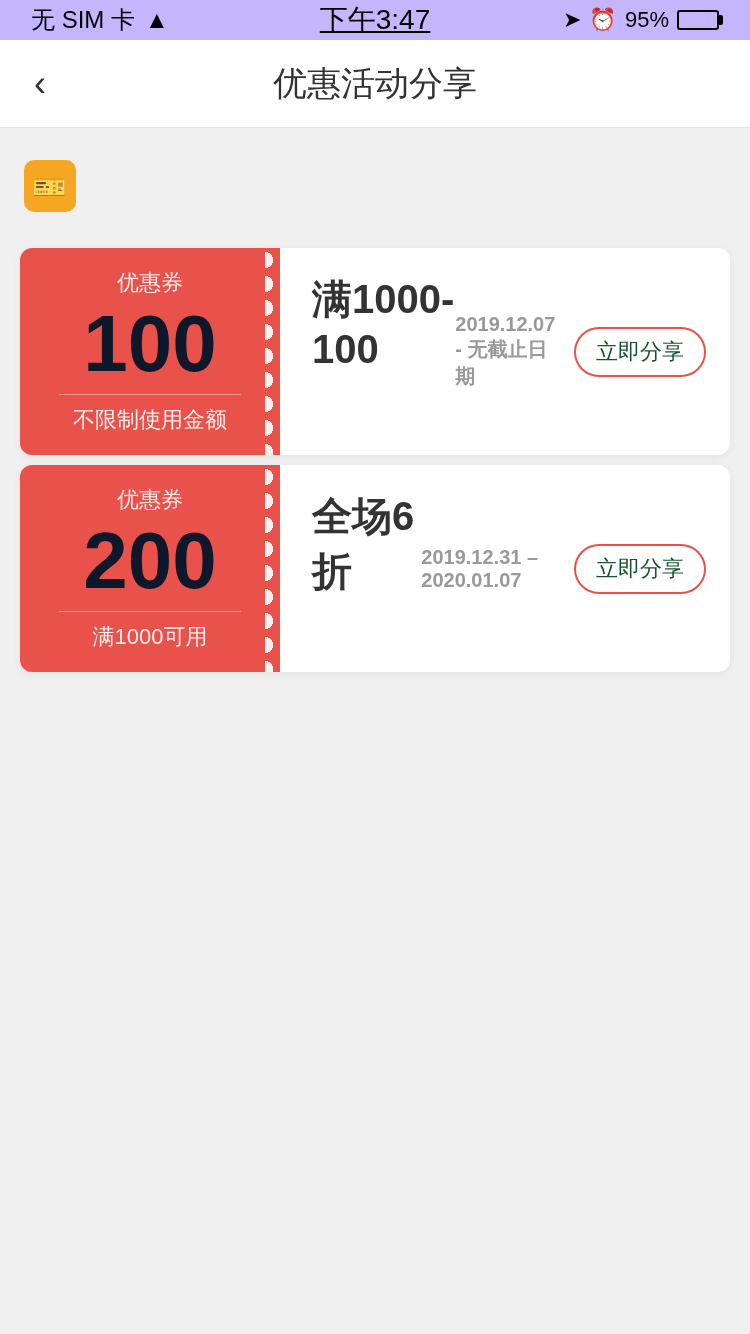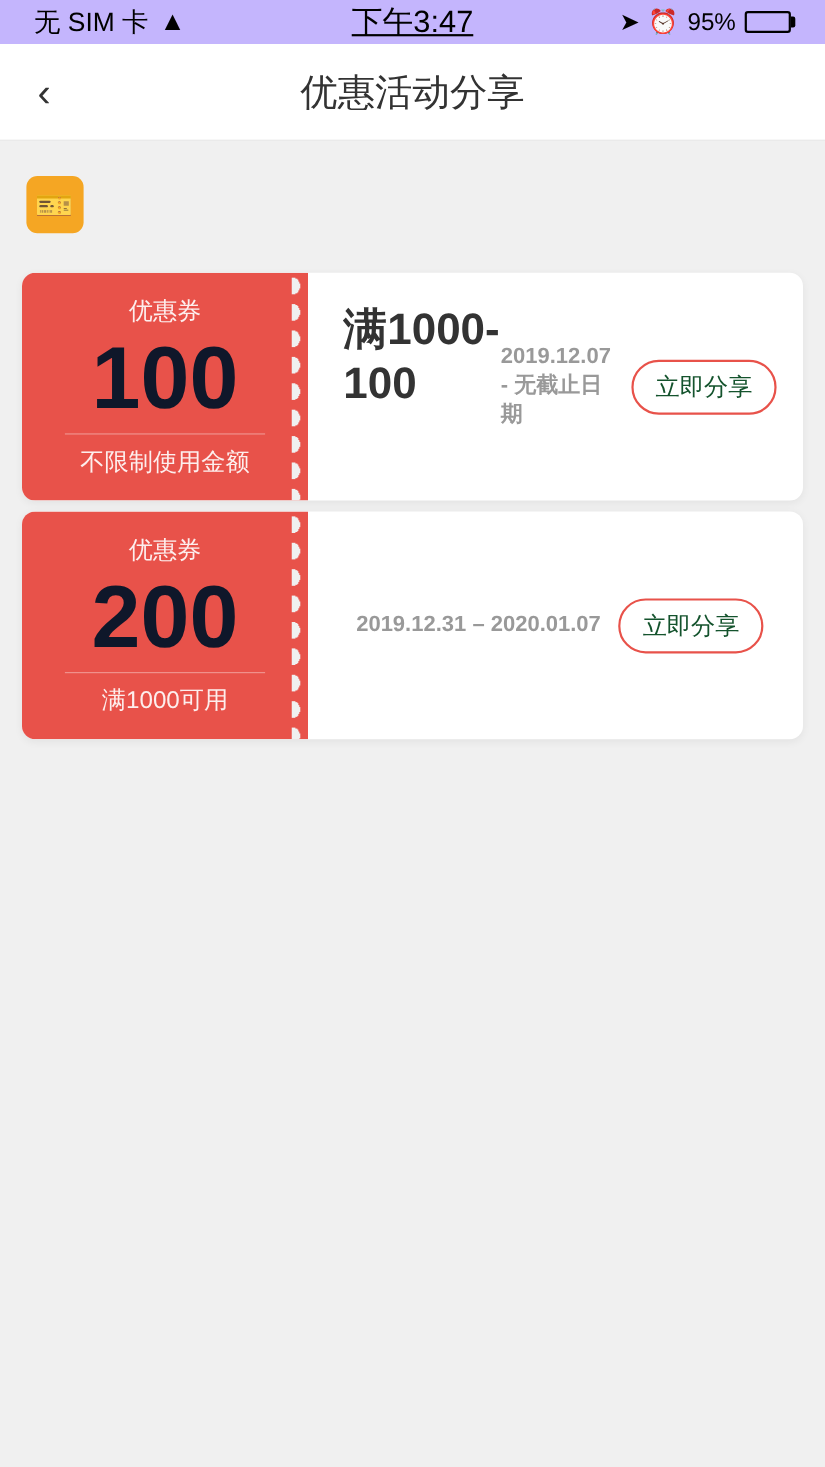--- a/index.html
+++ b/index.html
@@ -280,20 +280,21 @@
       </div>
     </div>
     <div class="coupon-card">
       <div class="coupon-left">
         <div class="coupon-type">优惠券</div>
         <div class="coupon-amount">200</div>
         <div class="coupon-divider"></div>
         <div class="coupon-condition">满1000可用</div>
       </div>
       <div class="coupon-right">
+        <div class="coupon-name">全场6折</div>
         <div class="coupon-meta">
           <span class="coupon-date">2019.12.31 – 2020.01.07</span>
           <button class="share-btn">立即分享</button>
         </div>
       </div>
     </div>
   </div>
 
 <div class="bottom-space"></div>
 

